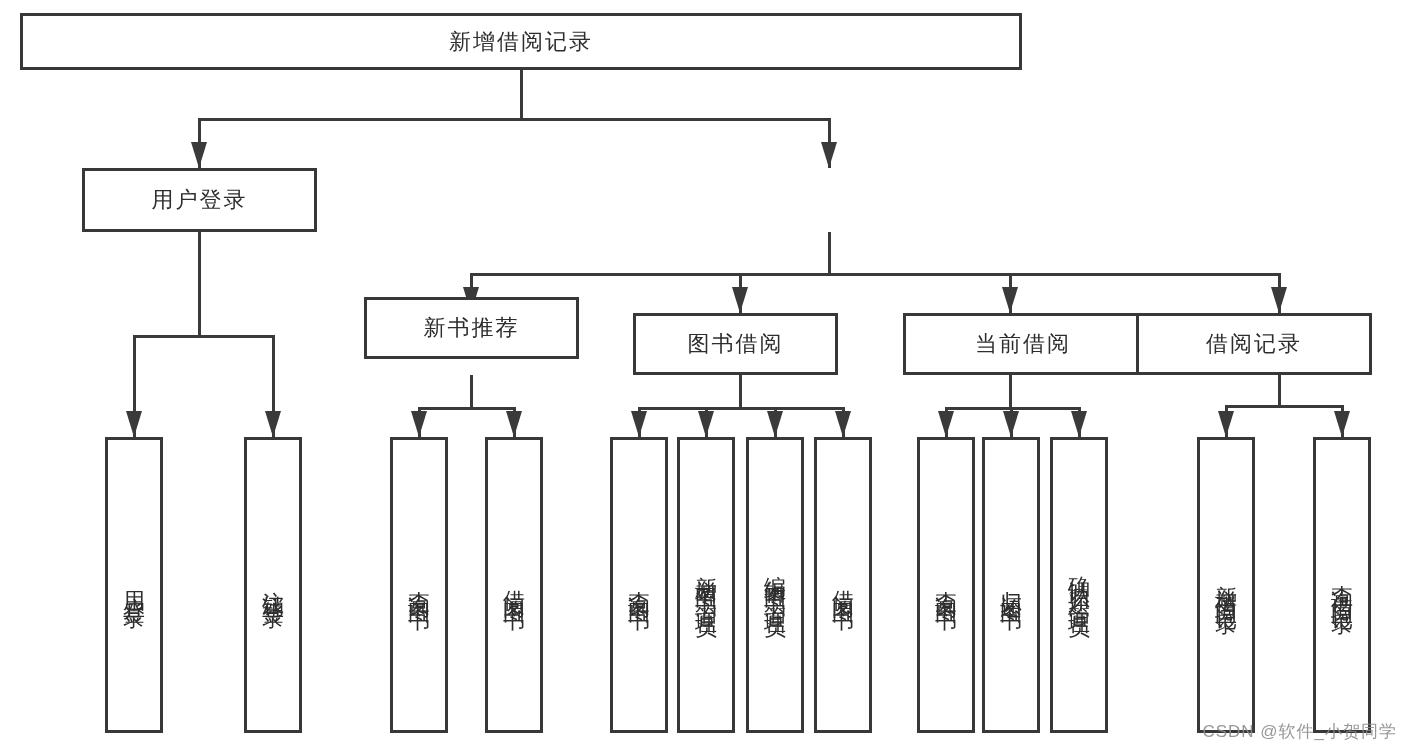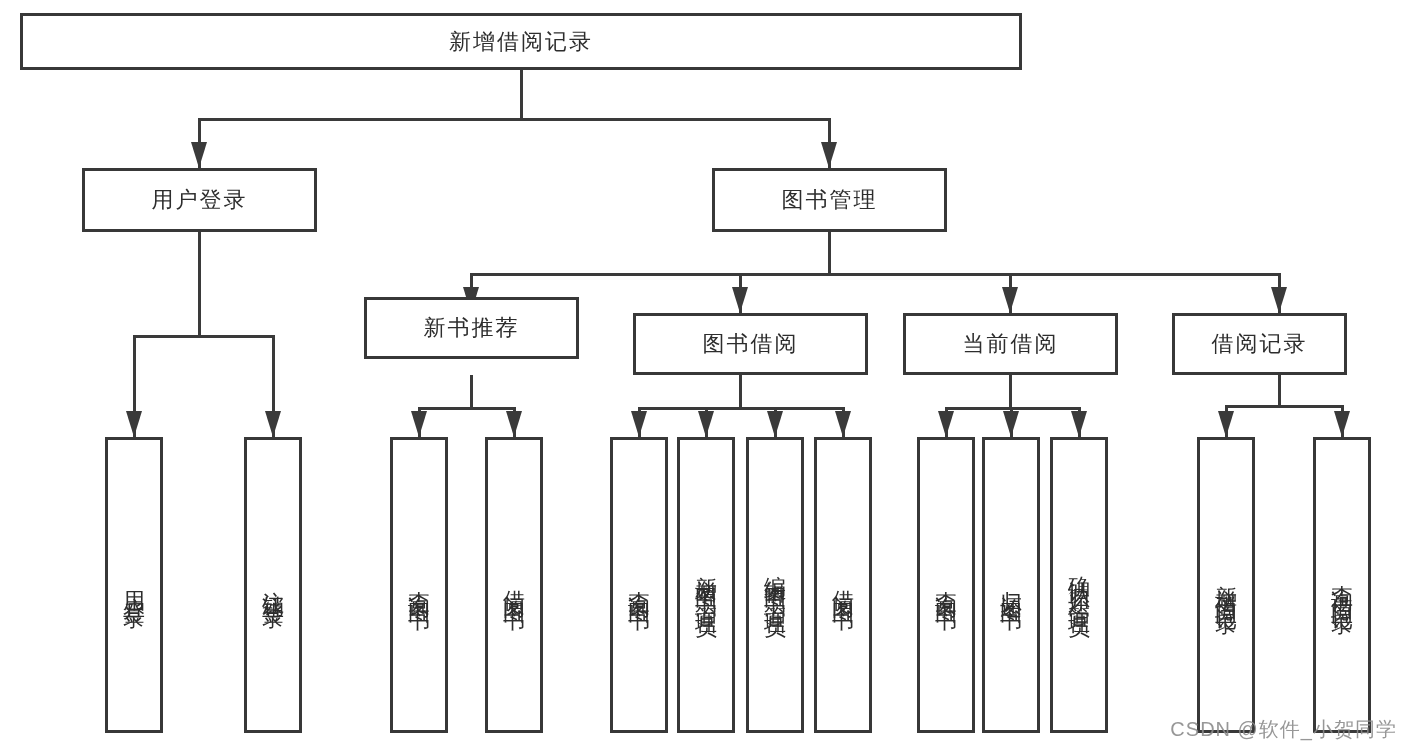--- a/index.html
+++ b/index.html
@@ -45,21 +45,21 @@
     width: 0; height: 0;
     border-left: 8px solid transparent;
     border-right: 8px solid transparent;
     border-top: 26px solid #3a3a3a;
     z-index: 1;
   }
   #watermark {
     position: absolute;
     right: 8px;
     bottom: 4px;
-    font-size: 20px;
+    font-size: 17px;
     letter-spacing: 1px;
     color: rgba(140,140,140,0.9);
     z-index: 5;
   }
 </style>
 </head>
 <body>
 
 <div id="canvas">
 
@@ -114,26 +114,25 @@
       <div class="hline" style="left: 1224.5px; top: 405px; width: 119px; height: 3px;"></div>
       <div class="stem" style="left: 1224.5px; top: 405px; width: 3px; height: 32px;"></div>
       <div class="arrow" style="left: 1218px; top: 411px;"></div>
       <div class="stem" style="left: 1340.5px; top: 405px; width: 3px; height: 32px;"></div>
       <div class="arrow" style="left: 1334px; top: 411px;"></div>
     </div>
 
   <div class="node" style="left:20px; top:13px; width:1002px; height:57px;">新增借阅记录</div>
 
   <div class="node" style="left:82px; top:168px; width:235px; height:64px;">用户登录</div>
-  <div class="node" style="left:712px; top:168px; width:235px; height:64px;">图书管理</div>
 
   <div class="node" style="left:364px; top:297px; width:215px; height:62px;">新书推荐</div>
-  <div class="node" style="left:633px; top:313px; width:235px; height:62px;">图书借阅</div>
-  <div class="node" style="left:903px; top:313px; width:215px; height:62px;">当前借阅</div>
-  <div class="node" style="left:1172px; top:313px; width:175px; height:62px;">借阅记录</div>
+  <div class="node" style="left:633px; top:313px; width:205px; height:62px;">图书借阅</div>
+  <div class="node" style="left:903px; top:313px; width:240px; height:62px;">当前借阅</div>
+  <div class="node" style="left:1136px; top:313px; width:236px; height:62px;">借阅记录</div>
 
   <div class="node vertical" style="left:105px; top:437px; width:58px; height:296px;">用户登录</div>
   <div class="node vertical" style="left:244px; top:437px; width:58px; height:296px;">注销登录</div>
 
   <div class="node vertical" style="left:390px; top:437px; width:58px; height:296px;">查询图书</div>
   <div class="node vertical" style="left:485px; top:437px; width:58px; height:296px;">借阅图书</div>
 
   <div class="node vertical" style="left:610px; top:437px; width:58px; height:296px;">查询图书</div>
   <div class="node vertical" style="left:677px; top:437px; width:58px; height:296px;">新增图书（管理员）</div>
   <div class="node vertical" style="left:746px; top:437px; width:58px; height:296px;">编辑图书（管理员）</div>

